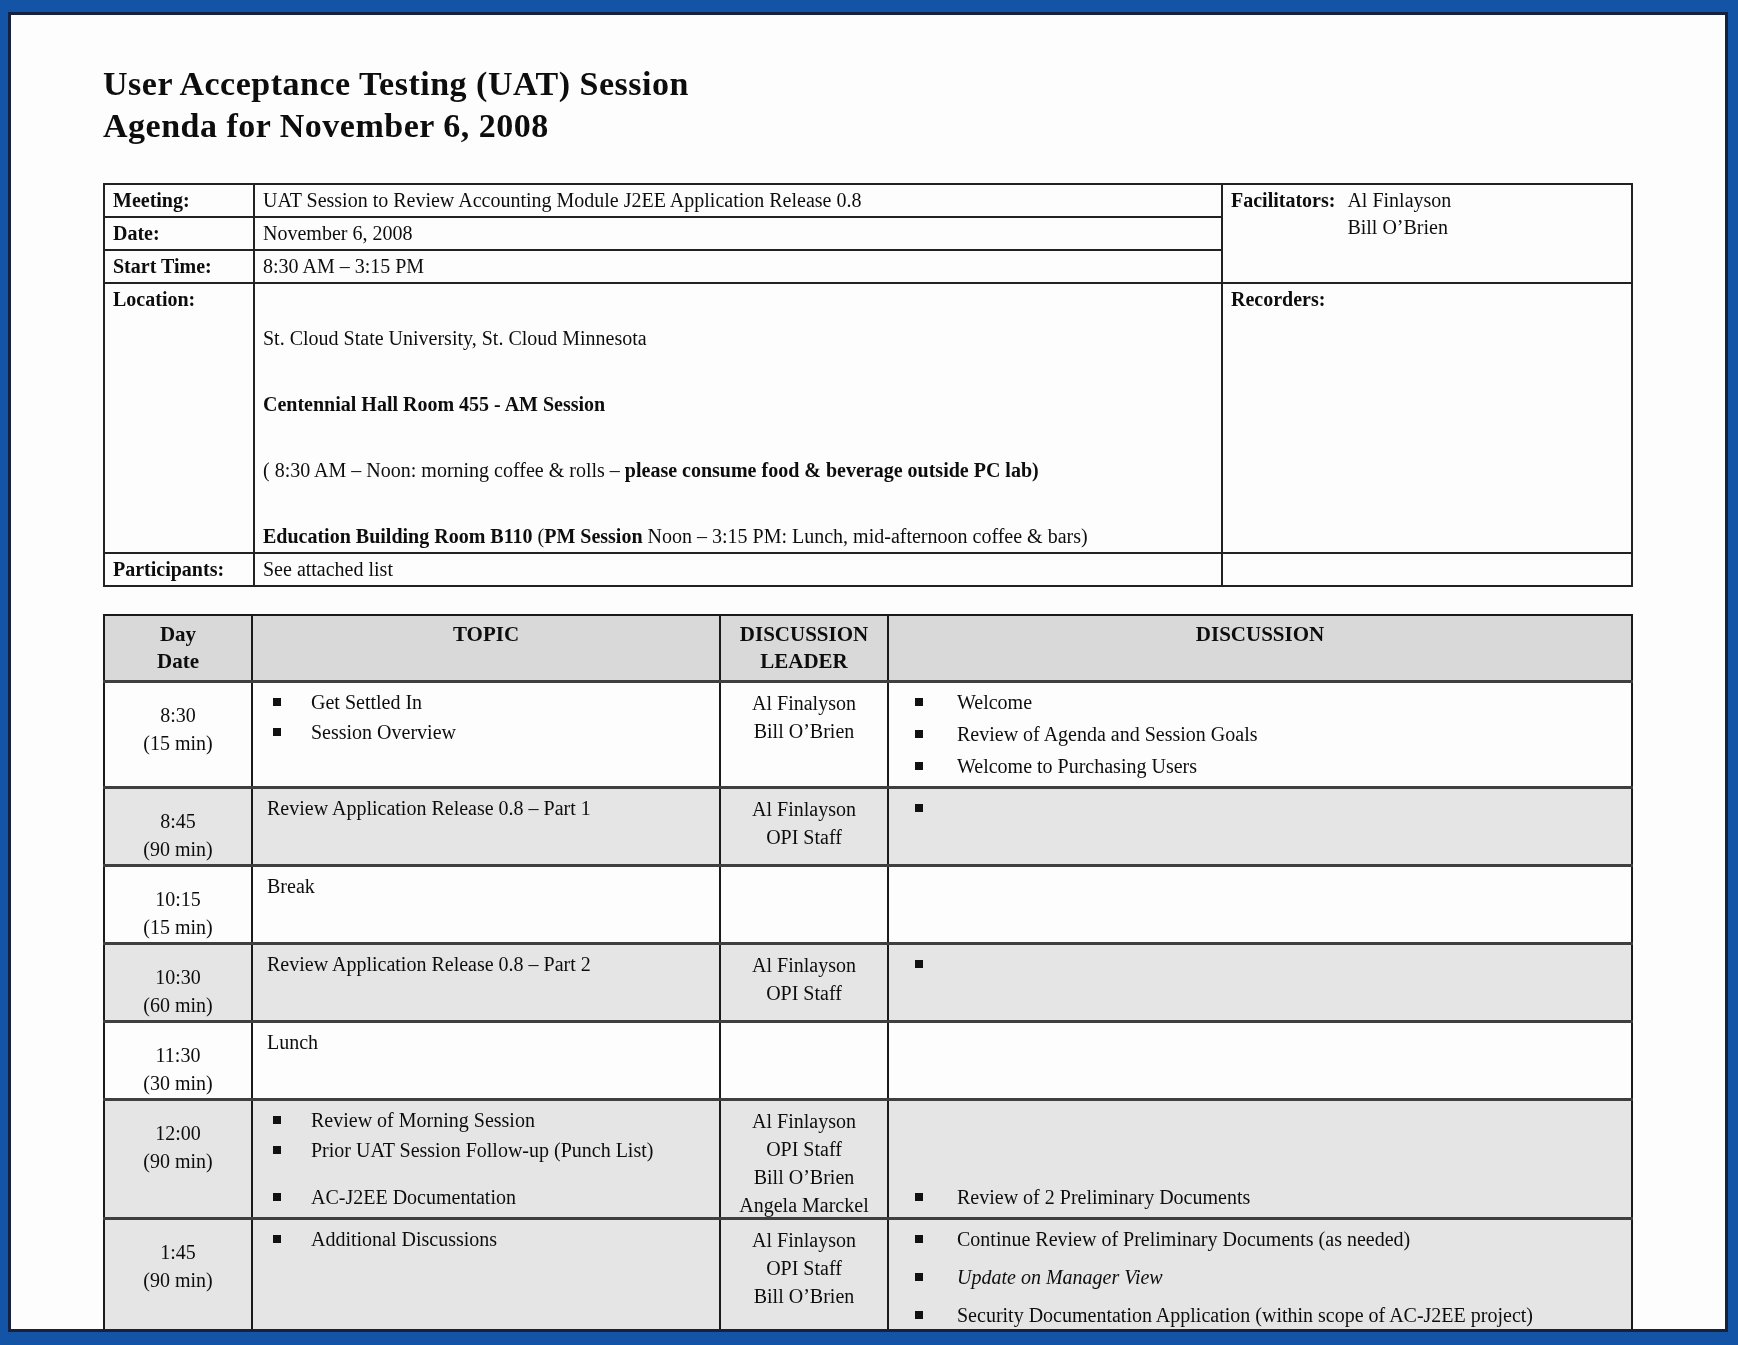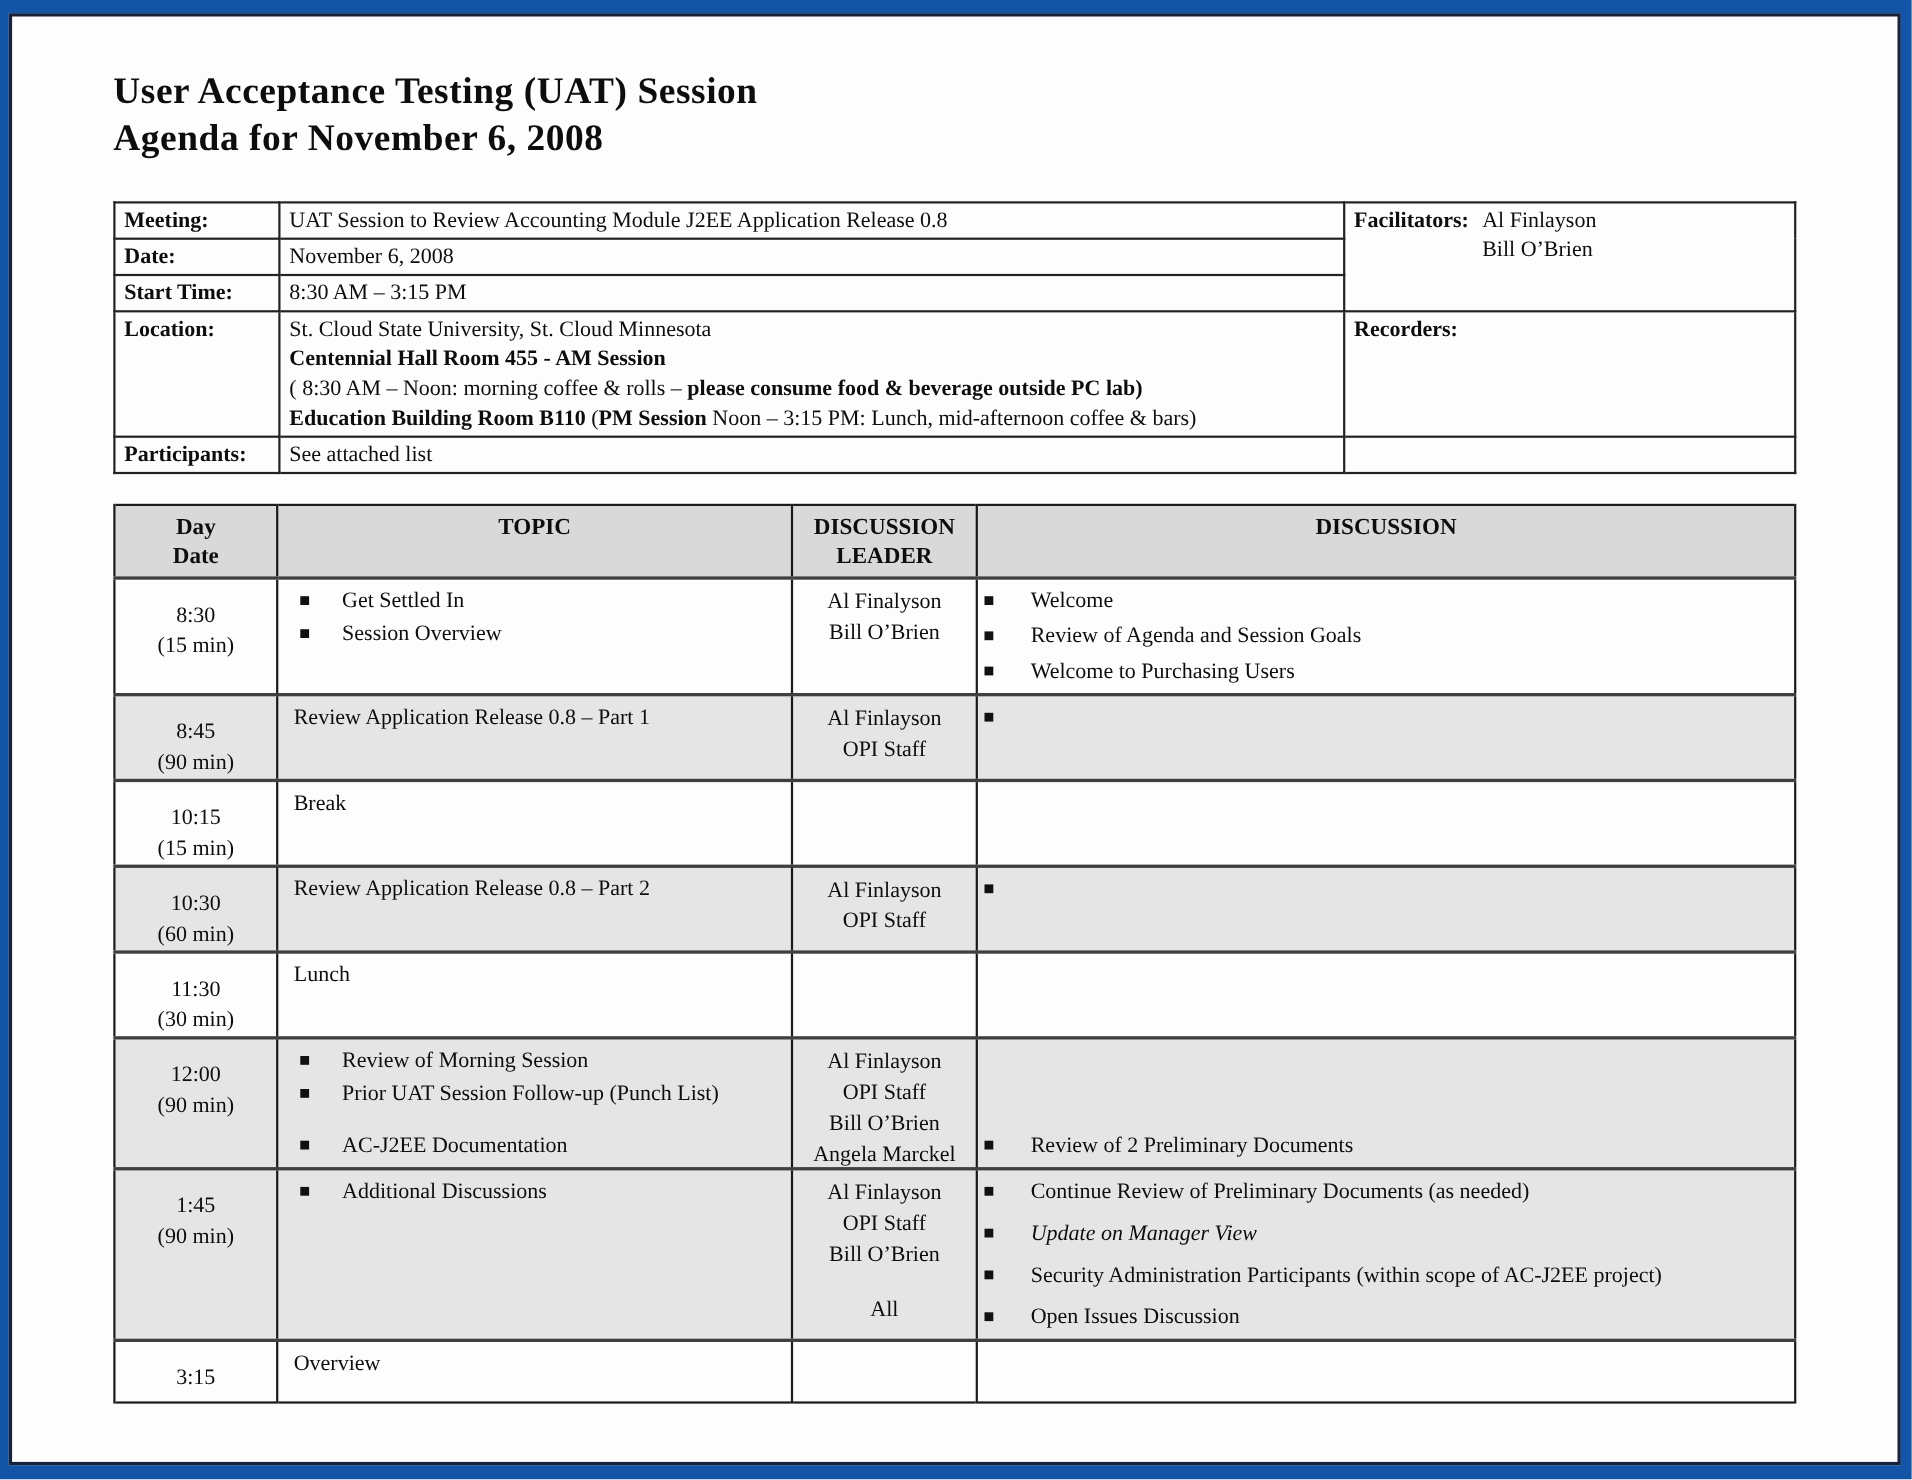--- a/index.html
+++ b/index.html
@@ -29,21 +29,21 @@
   
   .info-table {
     width:100%; border-collapse:collapse;
     margin-top:36px; font-size:20px; table-layout:fixed;
   }
   .info-table td {
     border:2px solid #222; vertical-align:top;
     padding:2px 8px; line-height:27px;
   }
   .info-table td.lbl { font-weight:bold; }
-  .info-table .loc-line { line-height:27px; }
+  .info-table .loc-line { line-height:27px;margin-top:39px; }
   .fac { display:flex; }
   .fac b { margin-right:12px; white-space:nowrap; }
   .facnames div { line-height:27px; }
   .rec-cell b { font-weight:bold; }
   
   .agenda-table {
     width:100%; border-collapse:collapse;
     margin-top:27px; font-size:20px; table-layout:fixed;
     border:2px solid #1a1a1a;
   }
@@ -54,21 +54,21 @@
   .agenda-table thead th {
     background:#d9d9d9; font-weight:bold; text-align:center;
     padding:5px 4px; line-height:27px; font-size:21px;
     border-bottom:3px solid #3f3f3f;
   }
   .agenda-table tbody tr { border-top:3px solid #3f3f3f; }
   .agenda-table tbody tr.shaded td { background:#e5e5e5; }
   td.time-cell { text-align:center; padding-top:18px; line-height:28px; }
   td.topic-cell { padding:6px 8px 6px 14px; line-height:27px; }
   td.leader-cell { text-align:center; padding:6px 4px; line-height:28px; }
-  td.disc-cell { padding:6px 8px 6px 0; line-height:27px;margin-left:38px; }
+  td.disc-cell { padding:6px 8px 6px 20px; line-height:27px;margin-left:38px; }
   .bl { display:flex; align-items:flex-start; }
   .bl .sq { width:8px; height:8px; background:#111; margin-top:9px; margin-left:6px; flex:none; }
   .topic-cell .bl .tx { margin-left:30px; }
   .disc-cell .bl .tx { margin-left:34px; }
   .topic-cell .bl + .bl { margin-top:3px; }
   .vsplit { display:flex; flex-direction:column; justify-content:space-between; }
 </style>
 </head>
 <body>
 
@@ -358,21 +358,21 @@
                   <div class="bl">
                     <span class="sq"></span>
                     <span class="tx">Continue Review of Preliminary Documents (as needed)</span>
                   </div>
                   <div class="bl" style="margin-top: 11px; font-style: italic;">
                     <span class="sq"></span>
                     <span class="tx">Update on Manager View</span>
                   </div>
                   <div class="bl" style="margin-top: 11px;">
                     <span class="sq"></span>
-                    <span class="tx">Security Administration Participants (within scope of AC-J2EE project)</span>
+                    <span class="tx">Security Documentation Application (within scope of AC-J2EE project)</span>
                   </div>
                   <div class="bl" style="margin-top: 11px;">
                     <span class="sq"></span>
                     <span class="tx">Open Issues Discussion</span>
                   </div>
                 </div>
               </td>
             </tr>
             <tr style="height: 56px;">
               <td class="time-cell">

